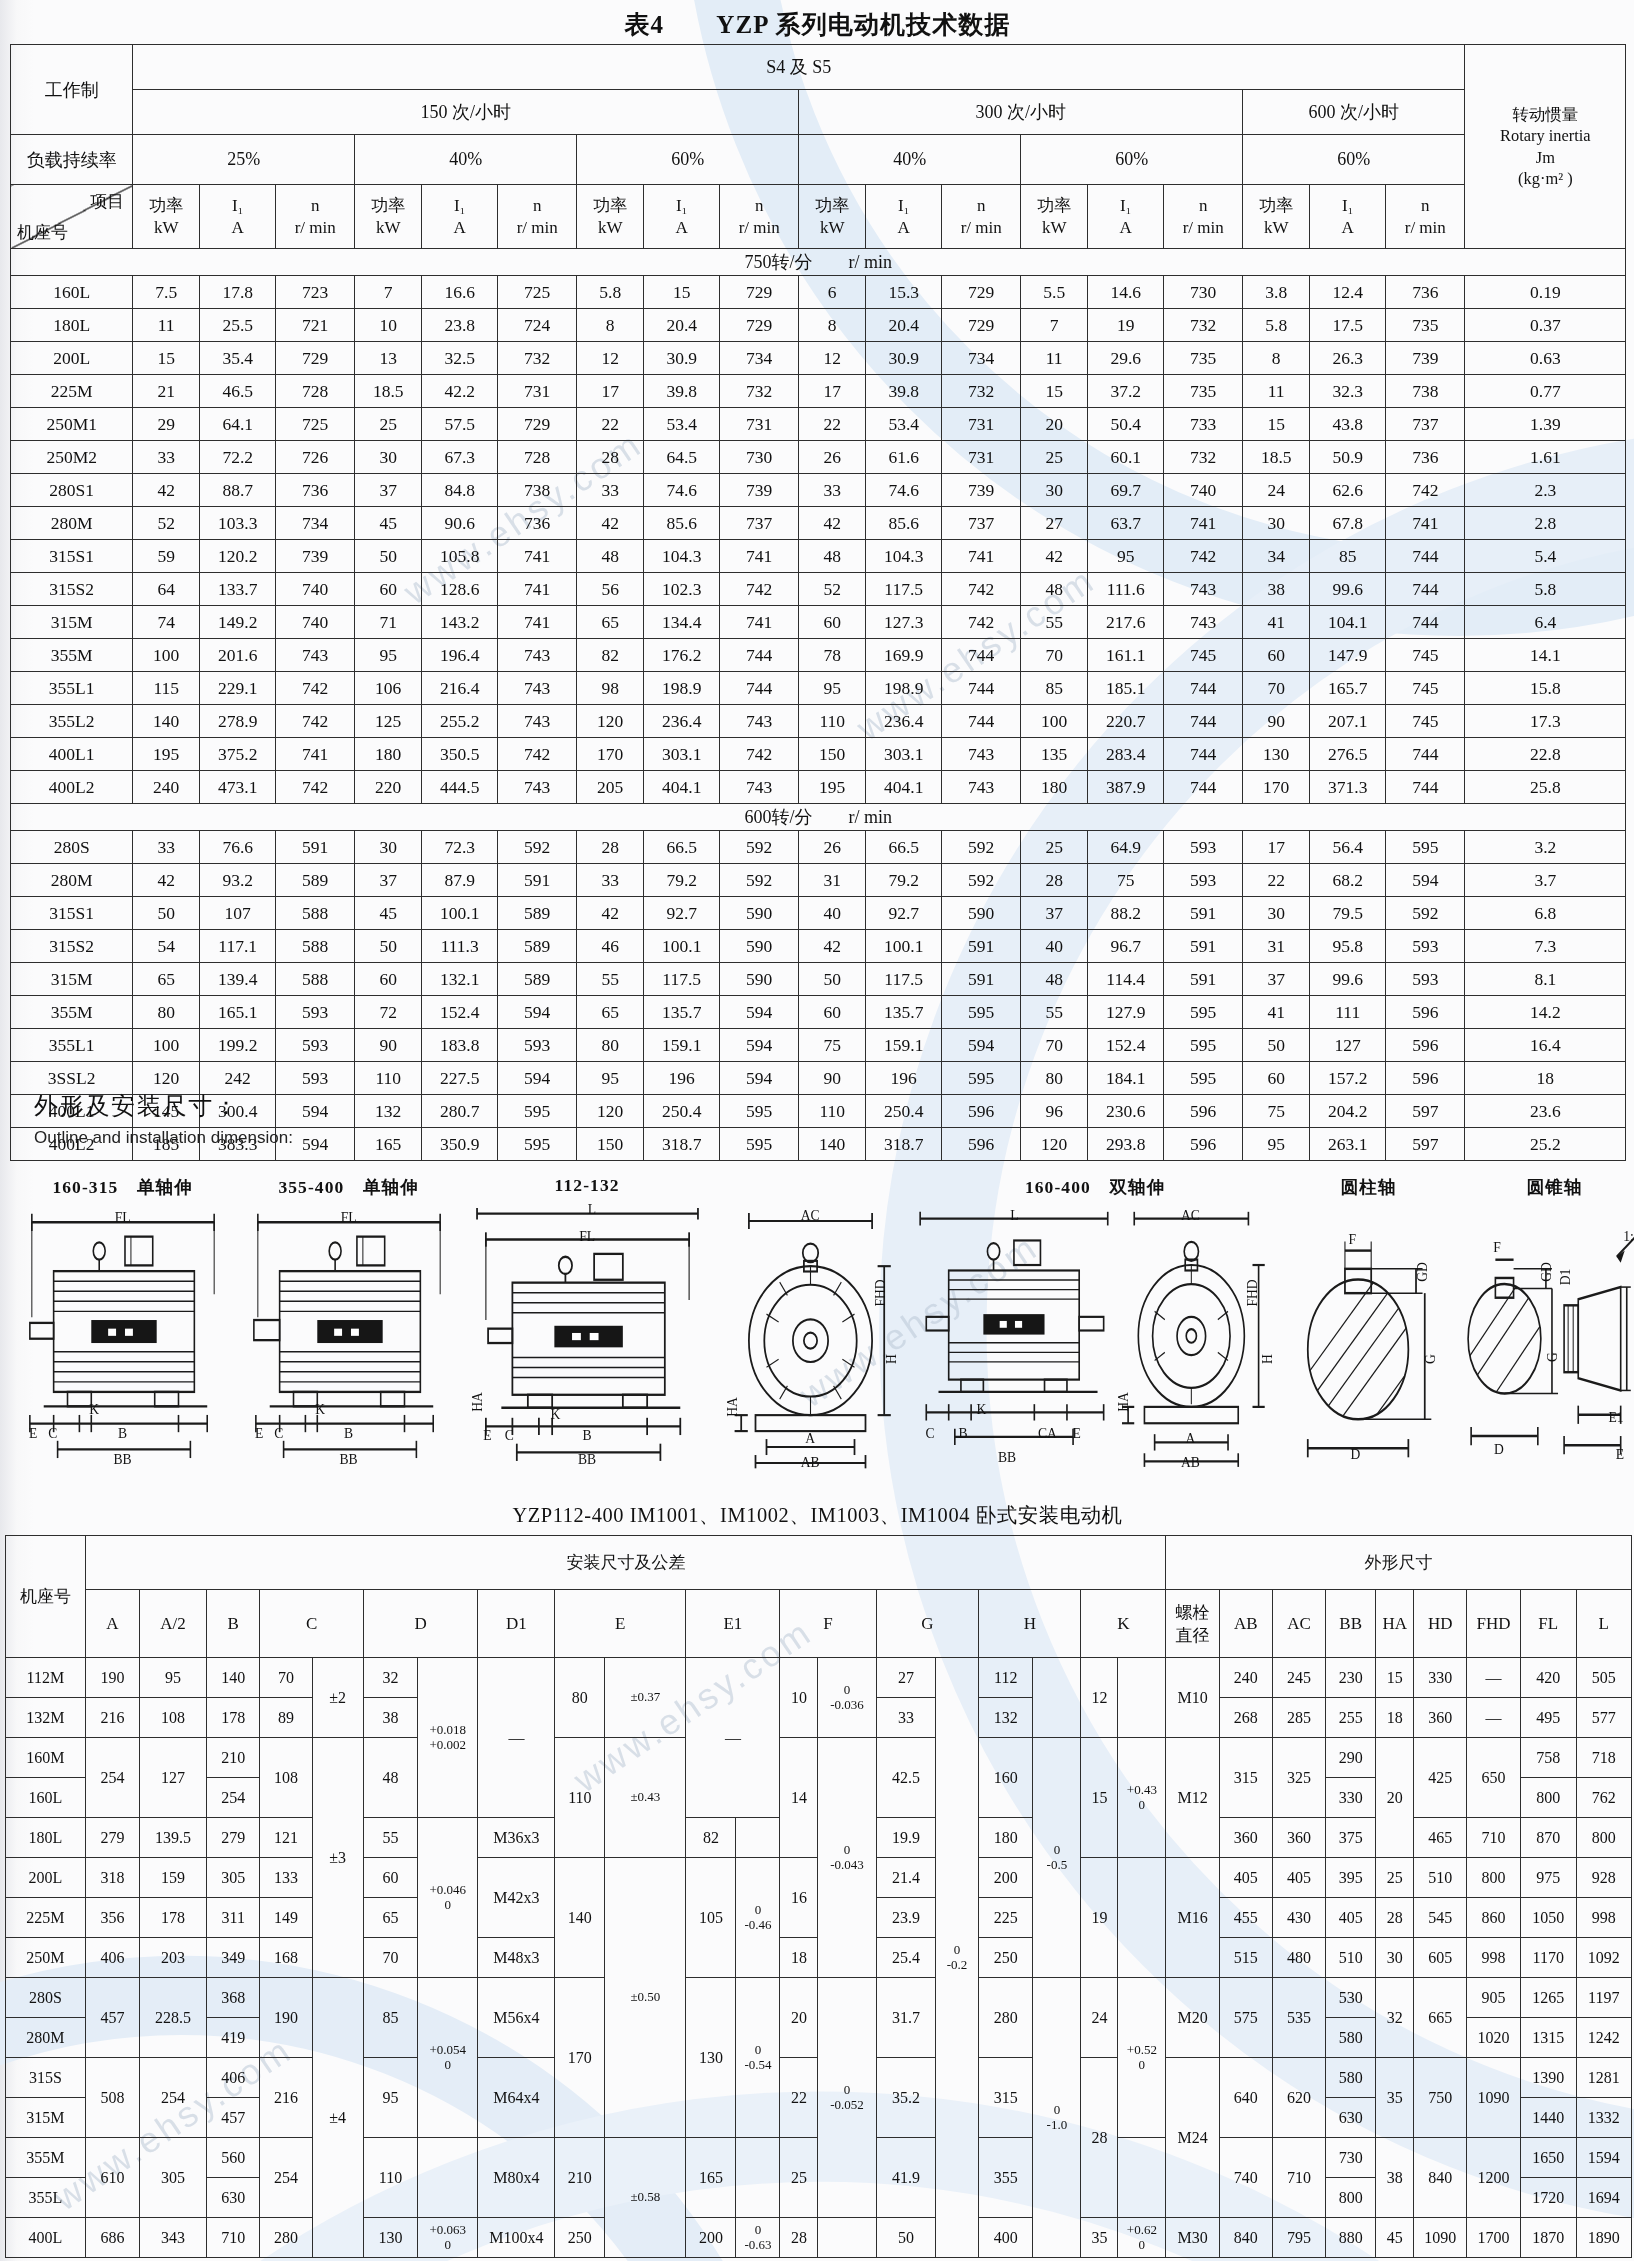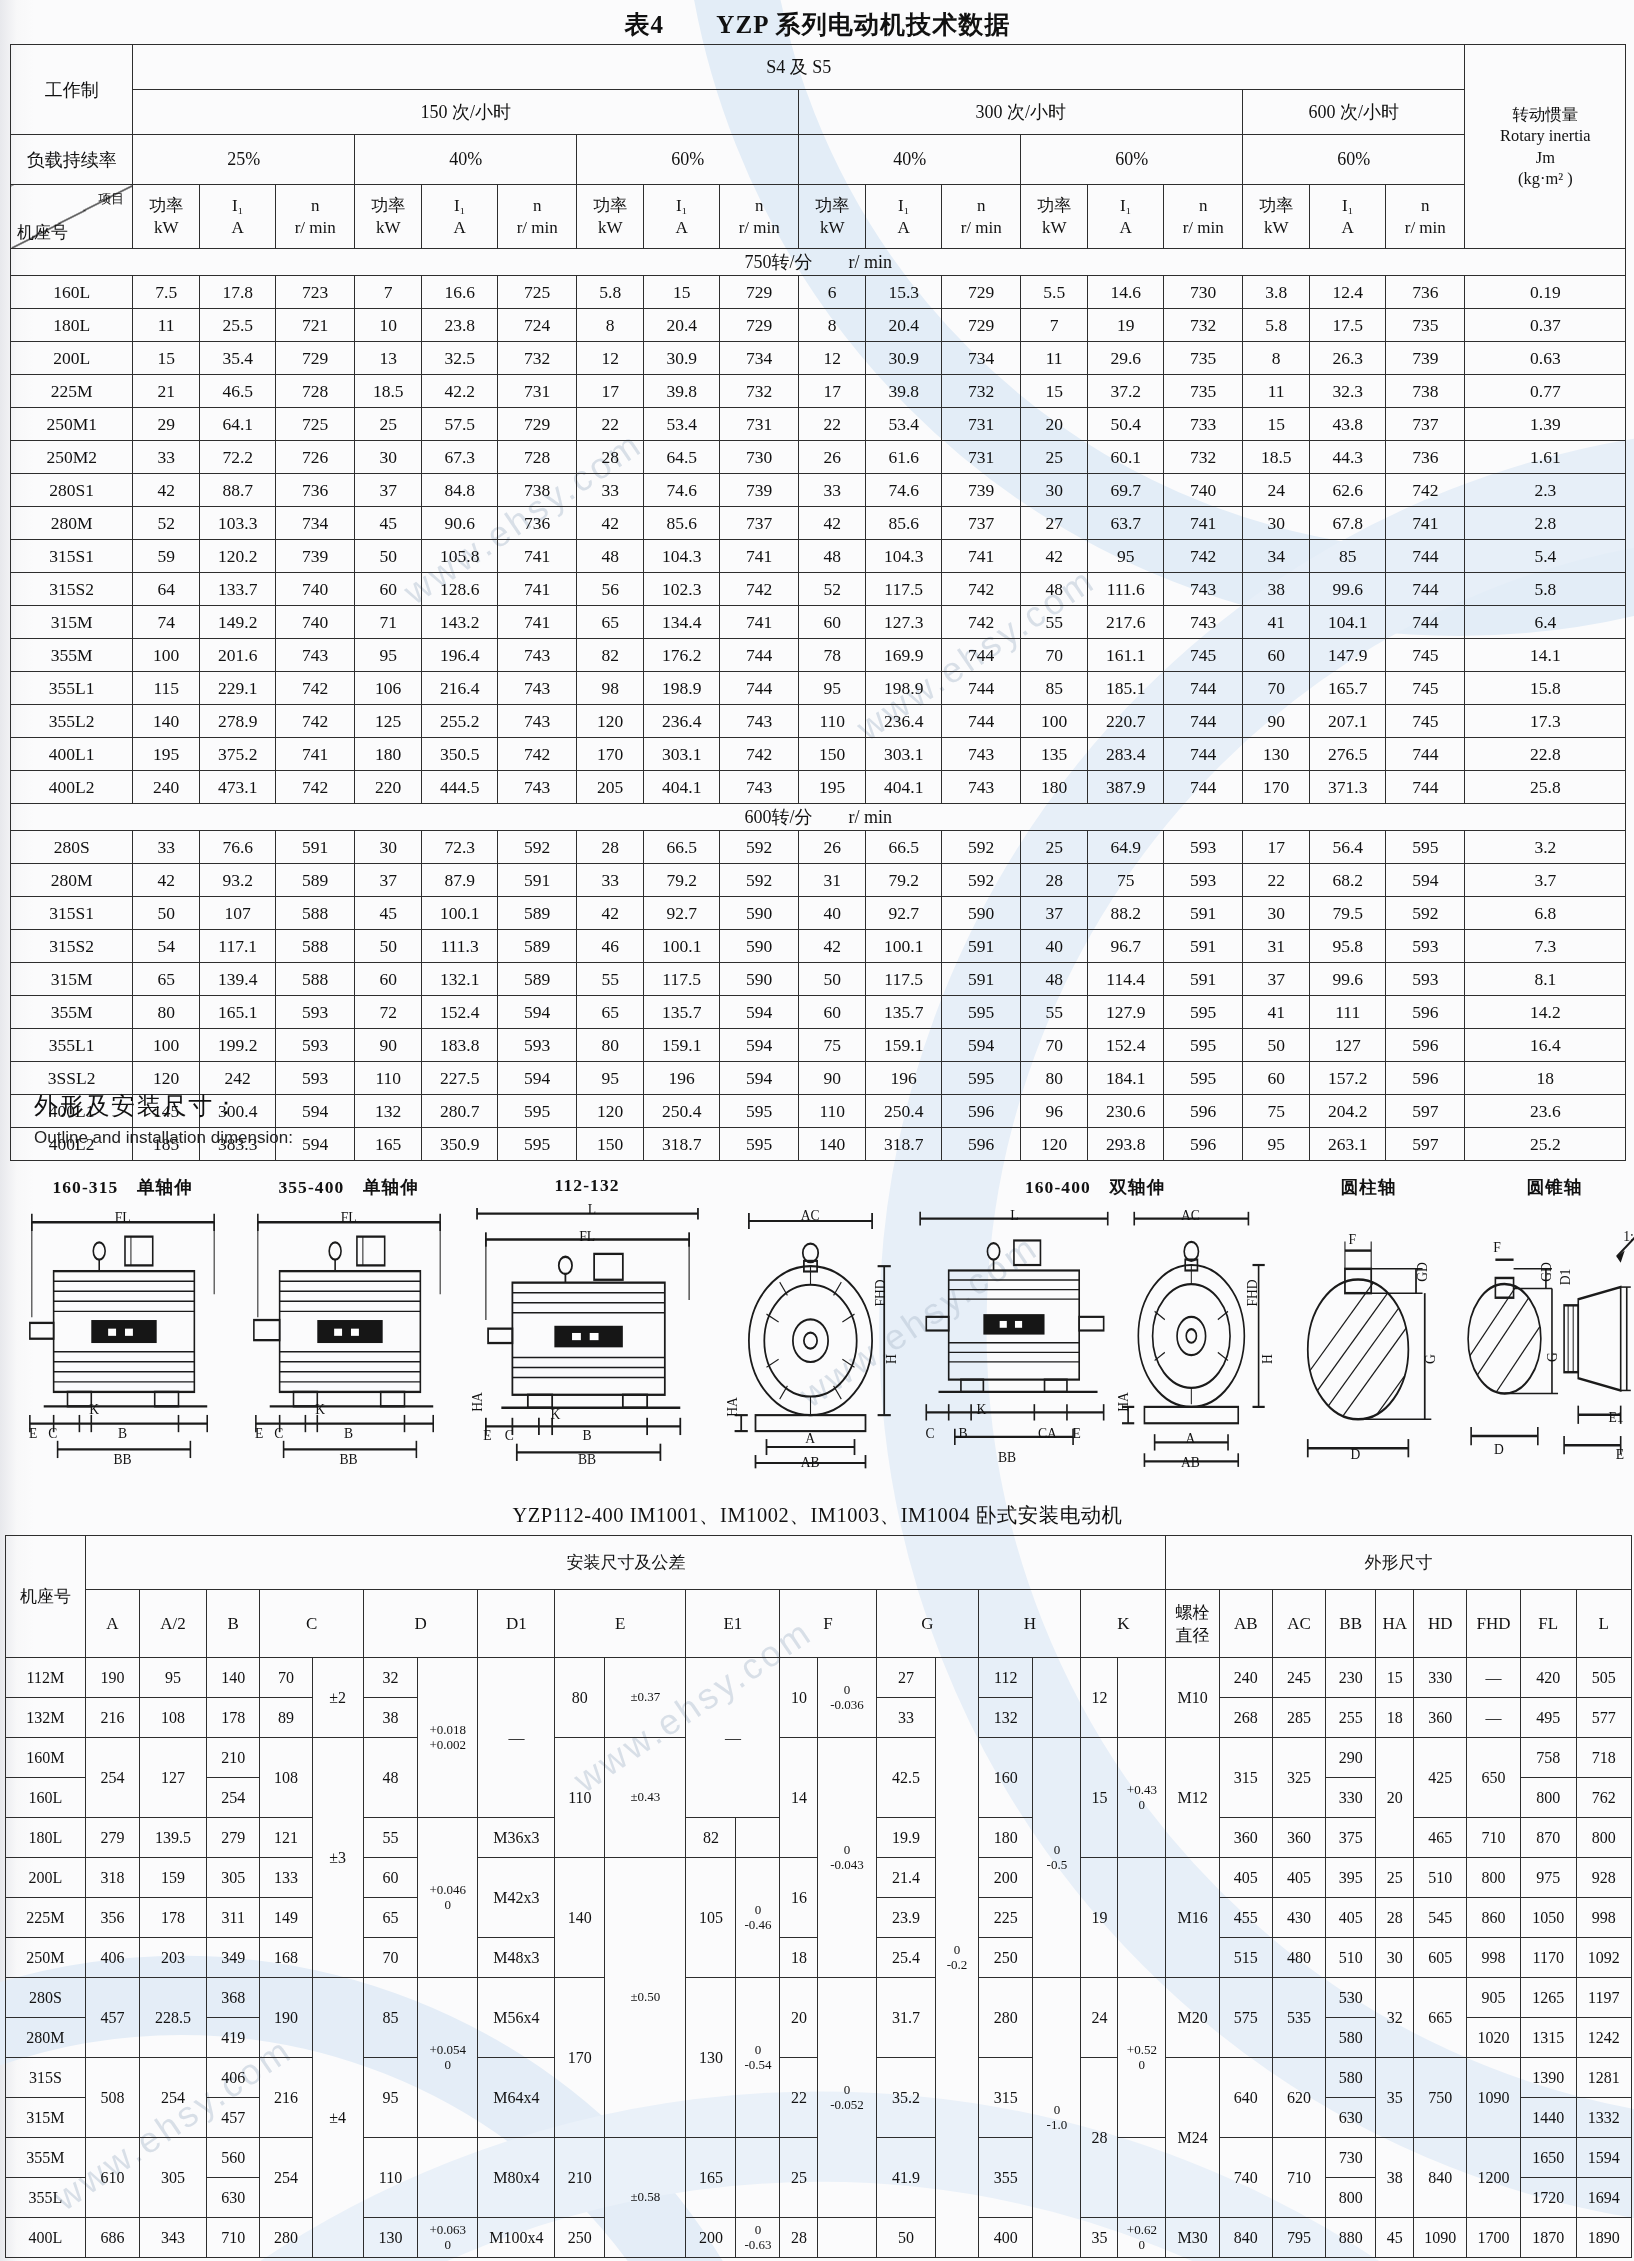--- a/index.html
+++ b/index.html
@@ -19,21 +19,21 @@
         padding:0 1.1px;font-weight:normal;white-space:pre-line;overflow:hidden;}
   #t1{position:absolute;left:10.2px;top:44px;width:1615px;}
   #t1 th{font-size:18px;}
   #t1 td{font-size:17.5px;height:32px;}
   #t1 .hr1{height:45px;} #t1 .hr2{height:45px;} #t1 .hr3{height:50px;} #t1 .hr4{height:59px;}
   #t1 td.divider-cell{height:26px;font-size:18px;border-left:1.1px solid #2e2e2e;margin-top:28px;}
   #t1 .colhead{font-size:17px;line-height:1.25;}
   #t1 .inertia-head{font-size:16.4px;line-height:1.3;}
   .diag-cell{position:relative;padding:0;
      background:linear-gradient(to bottom right,transparent calc(50% - 0.7px),#2e2e2e calc(50% - 0.7px),#2e2e2e calc(50% + 0.7px),transparent calc(50% + 0.7px));}
-  .diag-top{position:absolute;top:4.5px;right:8px;font-size:13px;}
+  .diag-top{position:absolute;top:4.5px;right:8px;font-size:17px;}
   .diag-bottom{position:absolute;bottom:4.5px;left:5.7px;font-size:17px;}
   
   #outline-head{position:absolute;left:34px;top:1090px;font-size:24px;font-weight:normal;letter-spacing:1.7px;}
   #outline-sub{position:absolute;left:34px;top:1128px;font-size:17px;font-family:"Liberation Sans",sans-serif;color:#222;}
   #diagrams{position:absolute;left:13.6px;top:1165px;width:1610px;height:317px;display:flex;gap:8px;}
   .fig{position:relative;flex:0 0 auto;height:100%;}
   .fig .cap{position:absolute;top:10.2px;left:0;width:100%;text-align:center;
             font-size:17.5px;font-weight:bold;letter-spacing:1.1px;white-space:nowrap;}
   .fig svg{position:absolute;left:0;top:40px;width:100%;height:266px;}
   .fig .labels{position:absolute;left:0;top:40px;width:100%;height:266px;}
@@ -286,21 +286,21 @@
             <td>28</td>
             <td>64.5</td>
             <td>730</td>
             <td>26</td>
             <td>61.6</td>
             <td>731</td>
             <td>25</td>
             <td>60.1</td>
             <td>732</td>
             <td>18.5</td>
-            <td>44.3</td>
+            <td>50.9</td>
             <td>736</td>
             <td>1.61</td>
           </tr>
           <tr>
             <td>280S1</td>
             <td>42</td>
             <td>88.7</td>
             <td>736</td>
             <td>37</td>
             <td>84.8</td>

